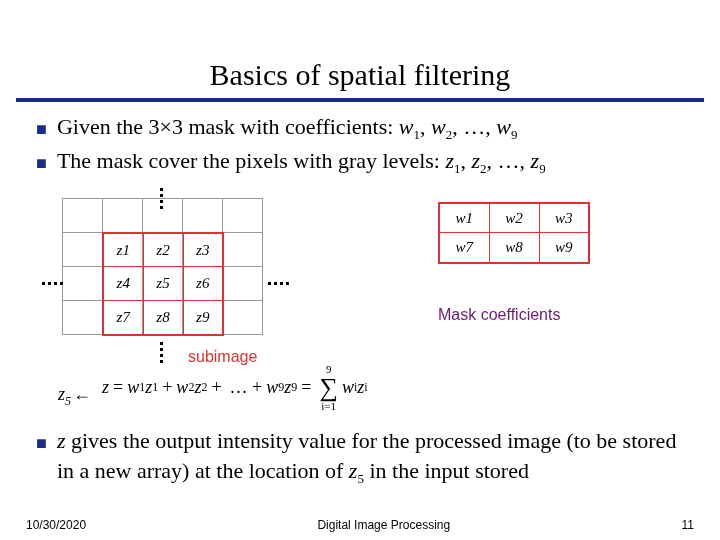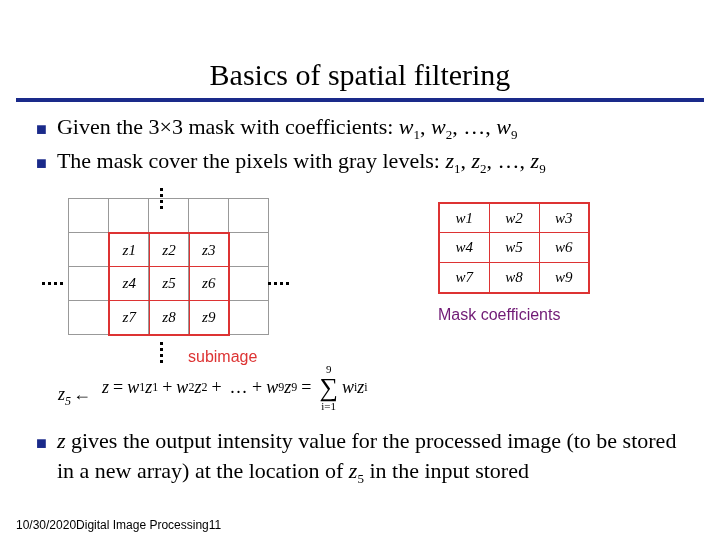--- a/index.html
+++ b/index.html
@@ -14,21 +14,21 @@
     padding: 14px 0 6px;
     margin-top: 44px;
   }
   .rule { height: 4px; background: #1a2a8a; margin: 0 16px 10px; }
   .bullets { padding: 0 36px; }
   .bullet { display: flex; align-items: flex-start; font-size: 22px; line-height: 1.35; margin: 2px 0; }
   .bmark { color: #1a2a8a; font-size: 18px; margin: 5px 10px 0 0; }
   .btxt i { font-style: italic; }
   .sub { font-size: 13px; vertical-align: sub; }
   .diagram-area { position: relative; height: 232px; margin: 6px 0 0; }
-  .grid-wrap { position: absolute; left: 68px; top: 14px; }
+  .grid-wrap { position: absolute; left: 62px; top: 14px; }
   .grid-bg {
     border-collapse: collapse;
   }
   .grid-bg td { width: 40px; height: 34px; border: 1px solid #999; }
   .subimg {
     position: absolute; left: 40px; top: 34px;
     border-collapse: collapse; border: 2px solid #d33;
   }
   .subimg td {
     width: 40px; height: 34px; border: 1px solid #d33;
@@ -67,22 +67,22 @@
     font-style: italic; font-size: 18px; margin-top: 12px;
   }
   .arrow .s { font-size: 12px; vertical-align: sub; }
   .arrow .ar { font-style: normal; margin: 0 2px; }
   .sumbox { display: inline-flex; flex-direction: column; align-items: center; margin: 0 4px; line-height: 1; }
   .sumbox .top, .sumbox .bot { font-size: 11px; font-style: normal; }
   .sumbox .sig { font-size: 26px; font-style: normal; }
   .lastblock { padding: 8px 36px 0; }
   .footer {
     position: absolute; left: 0; bottom: 8px; width: 100%;
-    display: flex; justify-content: flex-start; align-items: flex-end;
-    font-family: Arial, sans-serif; font-size: 12px; padding: 0 16px;
+    display: flex; justify-content: space-between; align-items: flex-end;
+    font-family: Arial, sans-serif; font-size: 12px; padding: 0 26px;
   }
 </style>
 </head>
 <body>
 
 <div class="title">Basics of spatial filtering</div>
 <div class="rule"></div>
 
 <div class="bullets">
   <div class="bullet">
@@ -180,25 +180,20 @@
     </div>
 
   <div class="label-sub">subimage</div>
 
   <table class="maskgrid">
     <tbody>
         <tr>
           <td>w1</td>
           <td>w2</td>
           <td>w3</td>
-        </tr>
-    <tr>
-          <td>w4</td>
-          <td>w5</td>
-          <td>w6</td>
         </tr>
     <tr>
           <td>w7</td>
           <td>w8</td>
           <td>w9</td>
         </tr>
   </tbody>
     </table>
   <div class="label-mask">Mask coefficients</div>
 

